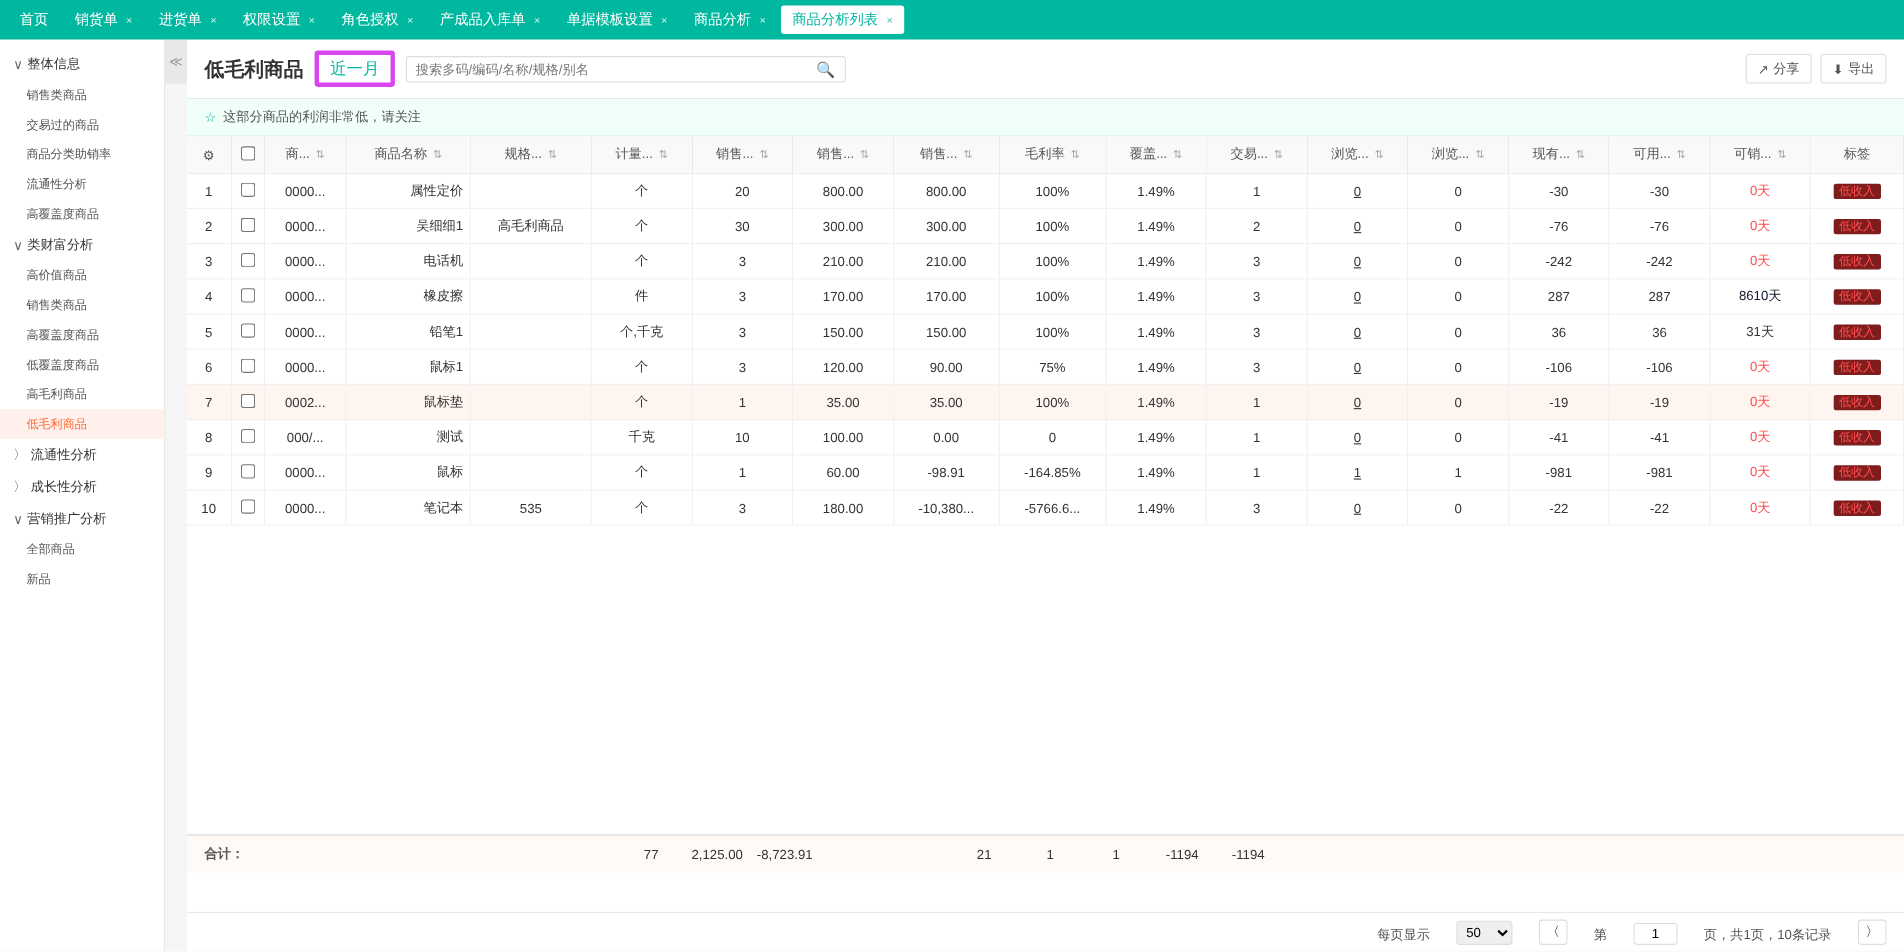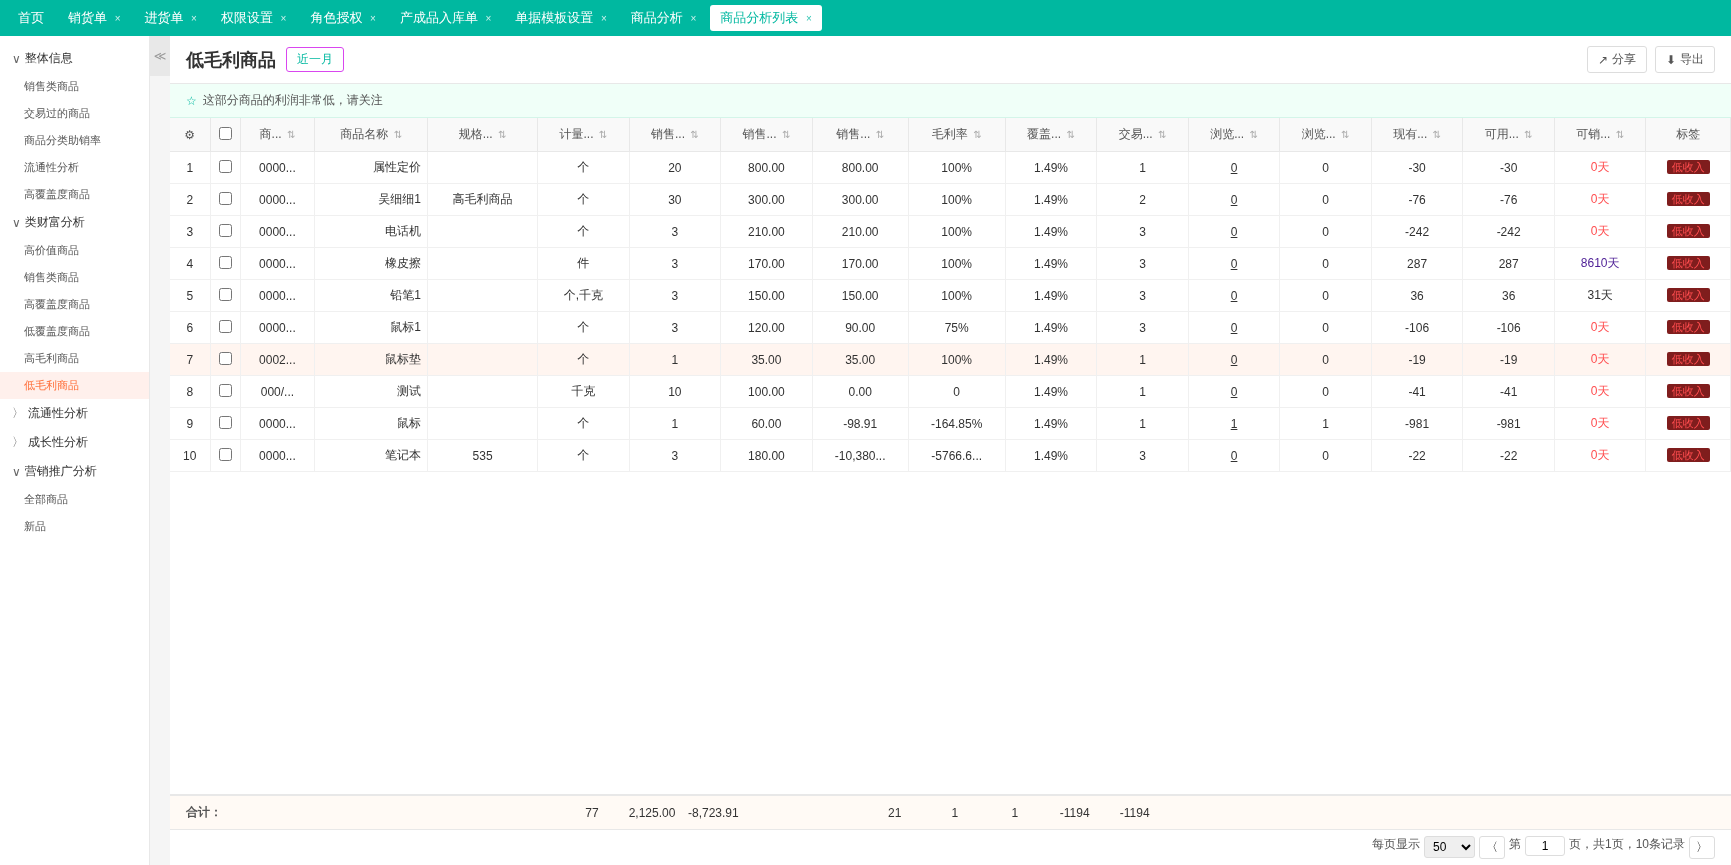--- a/index.html
+++ b/index.html
@@ -72,26 +72,26 @@
       border-bottom: 1px solid #e8e8e8;
       gap: 10px;
     }
     .page-title {
       font-size: 18px;
       font-weight: bold;
       color: #333;
     }
     .date-filter-btn {
       background: #fff;
-      border: 1px solid #d946ef;
+      border: 4px solid #d946ef;
       color: #00b8a0;
       padding: 3px 10px;
       border-radius: 3px;
       cursor: pointer;
-      font-size: 12px;
+      font-size: 15px;
     }
     .search-box {
       display: flex;
       align-items: center;
       border: 1px solid #ddd;
       border-radius: 3px;
       padding: 3px 8px;
       flex: 1;
       max-width: 400px;
     }
@@ -191,26 +191,27 @@
       min-width: 60px;
       text-align: center;
       padding: 0 6px;
     }
 
     
     .pagination-bar {
       border-top: 1px solid #e8e8e8;
       padding: 6px 16px;
       display: flex;
-      align-items: flex-start;
+      align-items: flex-end;
       justify-content: flex-end;
-      gap: 4px;
+      gap: 24px;
       font-size: 12px;
       color: #555;
       background: #fff;
+      margin-top: 36px;
     }
     .page-size-select {
       border: 1px solid #ddd;
       border-radius: 3px;
       padding: 2px 4px;
       font-size: 12px;
     }
     .page-btn {
       padding: 2px 6px;
       border: 1px solid #ddd;
@@ -306,20 +307,24 @@
     </div>
   </div>
 
   <div class="collapse-btn">≪</div>
 
   <div class="main-content">
 
     <div class="page-header">
       <span class="page-title">低毛利商品</span>
       <button class="date-filter-btn">近一月</button>
+      <div class="search-box">
+        <input type="text" placeholder="搜索多码/编码/名称/规格/别名" style="">
+        <span class="search-icon">🔍</span>
+      </div>
       <div class="header-actions">
         <button class="action-btn">
           <span>↗</span>
           <span>分享</span>
         </button>
         <button class="action-btn">
           <span>⬇</span>
           <span>导出</span>
         </button>
       </div>
@@ -425,21 +430,21 @@
       <td>3</td>
       <td>170.00</td>
       <td>170.00</td>
       <td>100%</td>
       <td>1.49%</td>
       <td>3</td>
       <td><span class="link-underline">0</span></td>
       <td>0</td>
       <td>287</td>
       <td>287</td>
-      <td style="color:#4c1d95;margin-left:24px;">8610天</td>
+      <td style="color:#0f172a;margin-left:24px;">8610天</td>
       <td><span class="tag-low-income">低收入</span></td>
     </tr>
             <tr>
       <td>5</td>
       <td><input type="checkbox" style=""></td>
       <td>0000...</td>
       <td class="text-left">铅笔1</td>
       <td></td>
       <td>个,千克</td>
       <td>3</td>

